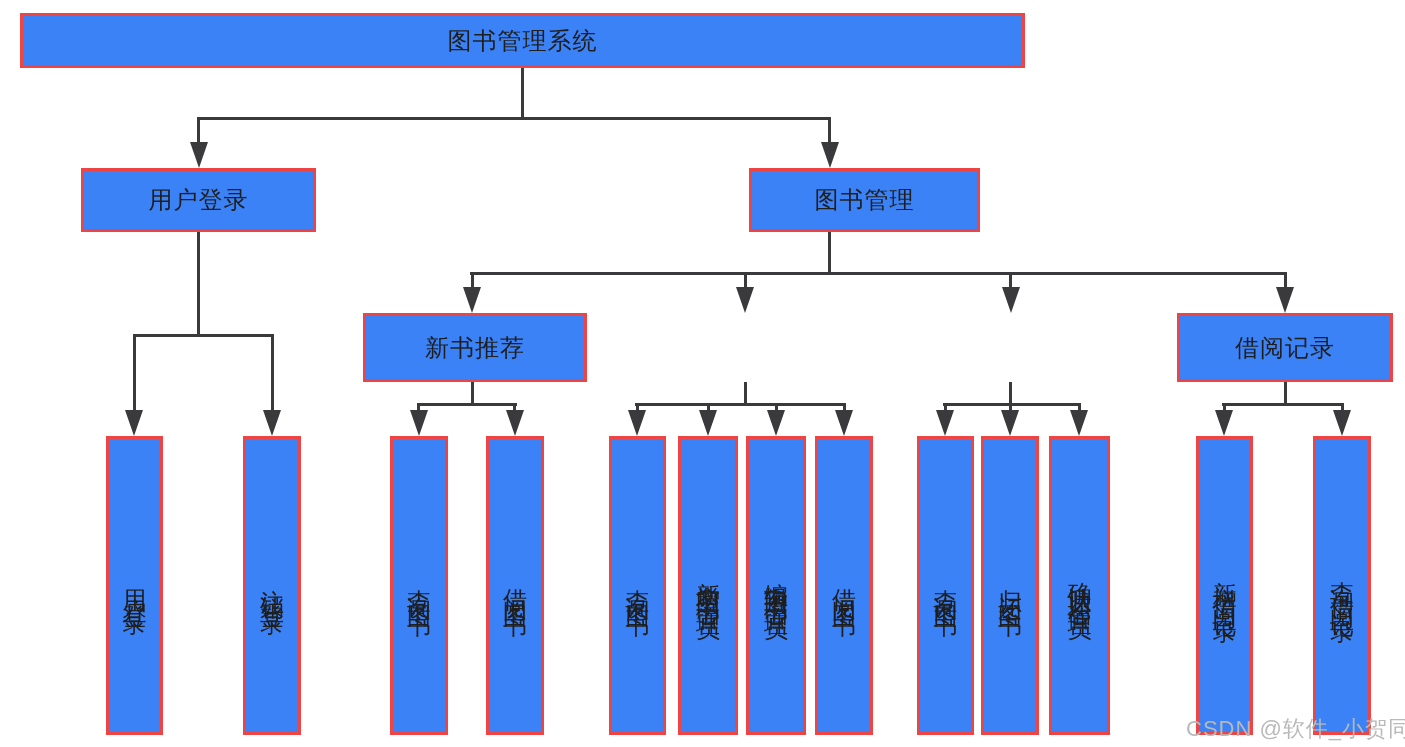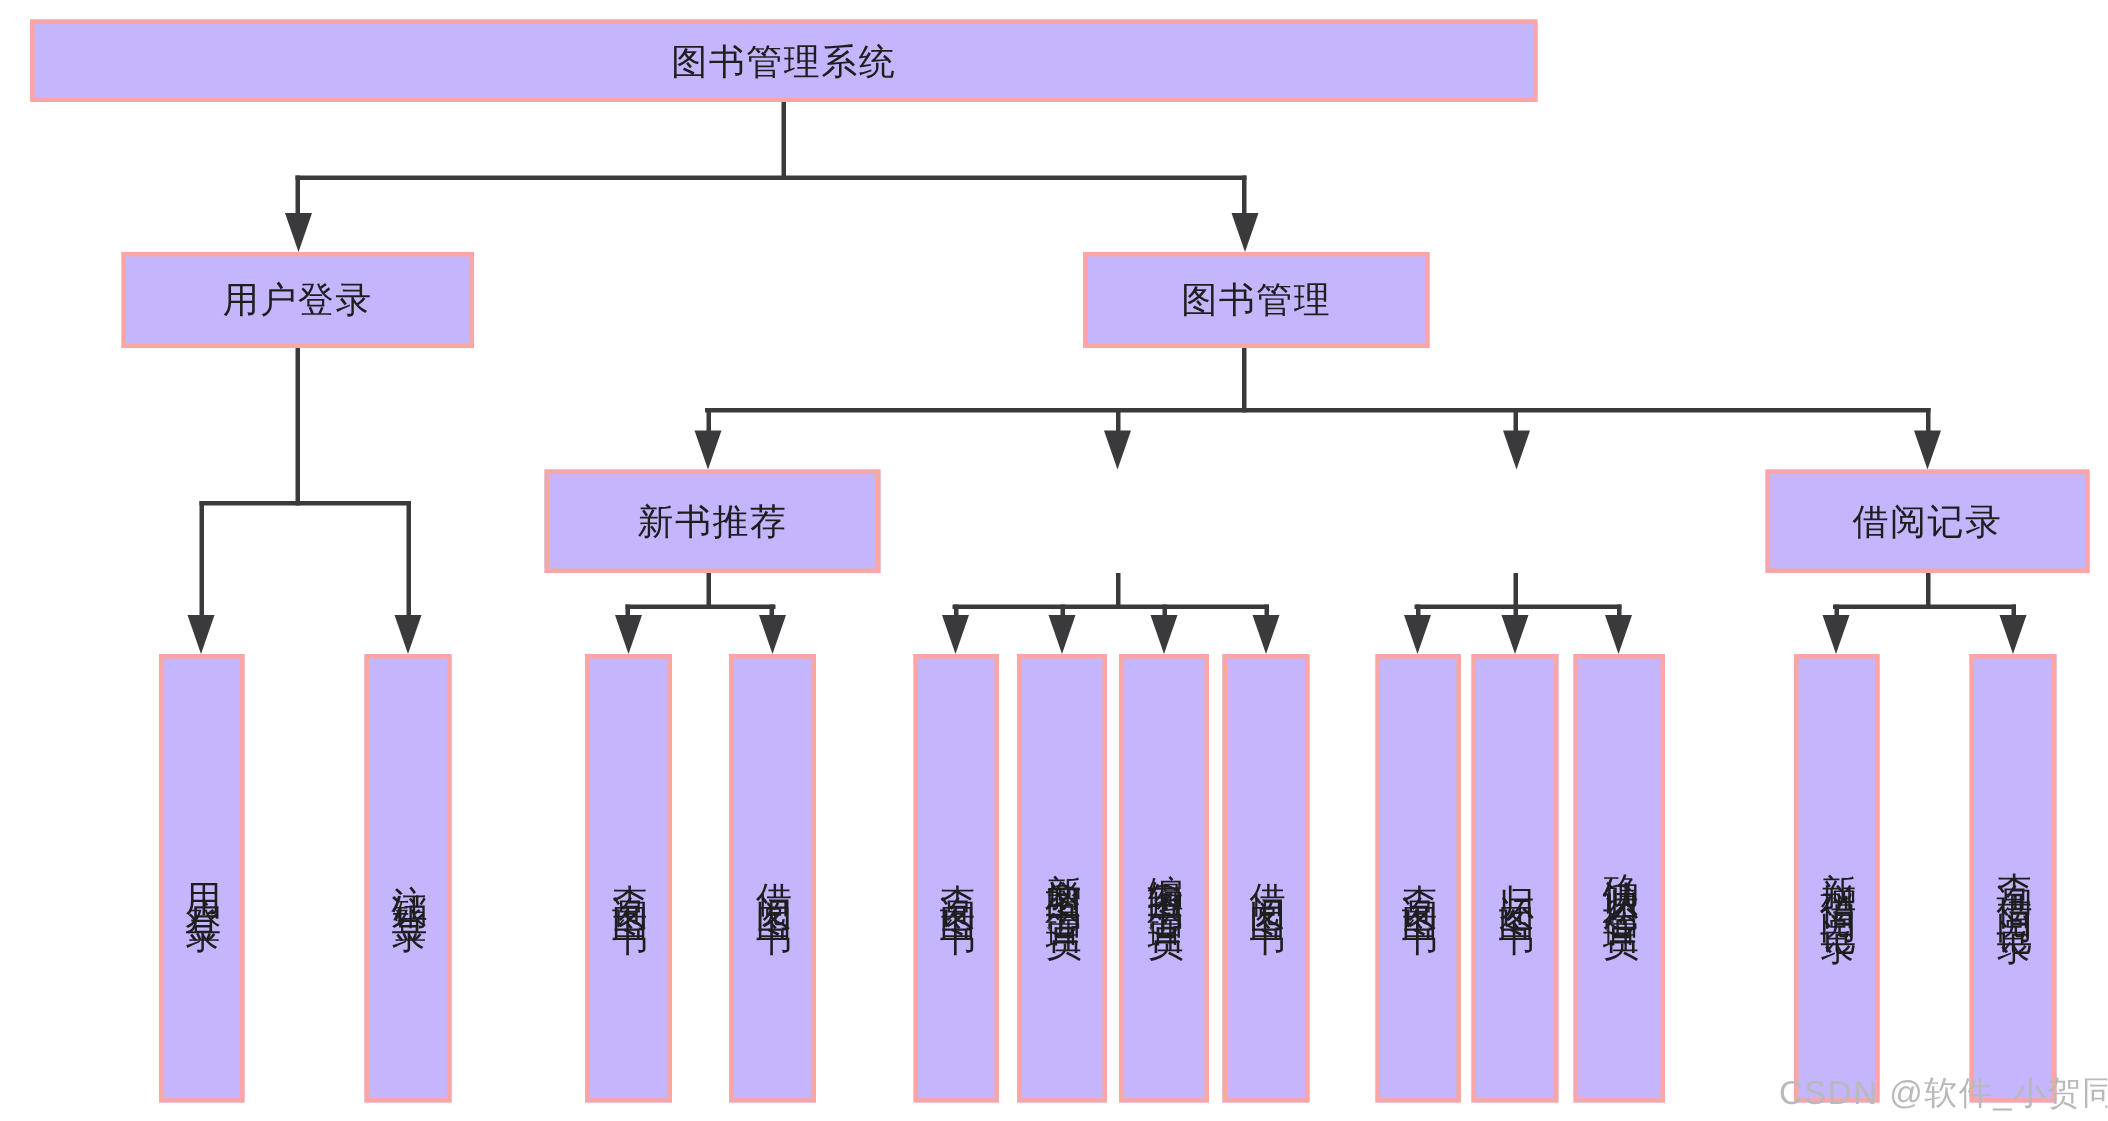--- a/index.html
+++ b/index.html
@@ -7,22 +7,22 @@
     position:relative;
     width:1405px;height:747px;
     background:#ffffff;
     font-family:"Liberation Sans",sans-serif;
     color:#1e1e1e;
     overflow:hidden;
   }
   .box{
     position:absolute;
     box-sizing:border-box;
-    border:3px solid #fca5a5;
-    background:#c4b5fd;
+    border:3px solid #ef4444;
+    background:#3b82f6;
     display:flex;
     align-items:center;
     justify-content:center;
     font-size:24px;
     letter-spacing:1px;
     color:#1e1e1e;
   }
   .vbox{
     writing-mode:vertical-rl;
     text-orientation:mixed;
@@ -58,21 +58,21 @@
   <div class="box" style="left:20px;top:13px;width:1005px;height:55px">图书管理系统</div>
 
   <div class="vline" style="left:521px;top:68px;height:50px"></div>
   <div class="hline" style="left:197px;top:117px;width:634px"></div>
   <div class="vline" style="left:197px;top:117px;height:27px"></div>
   <div class="arrow" style="left:190px;top:142px"></div>
   <div class="vline" style="left:828px;top:117px;height:27px"></div>
   <div class="arrow" style="left:821px;top:142px"></div>
 
   <div class="box" style="left:81px;top:168px;width:235px;height:64px">用户登录</div>
-  <div class="box" style="left:722px;top:168px;width:231px;height:64px">图书管理</div>
+  <div class="box" style="left:749px;top:168px;width:231px;height:64px">图书管理</div>
 
   <div class="vline" style="left:197px;top:232px;height:105px"></div>
   <div class="hline" style="left:133px;top:334px;width:141px"></div>
   <div class="vline" style="left:133px;top:334px;height:78px"></div>
   <div class="arrow" style="left:125px;top:410px"></div>
   <div class="vline" style="left:271px;top:334px;height:78px"></div>
   <div class="arrow" style="left:263px;top:410px"></div>
 
   <div class="vline" style="left:828px;top:232px;height:43px"></div>
   <div class="hline" style="left:470px;top:272px;width:817px"></div>

